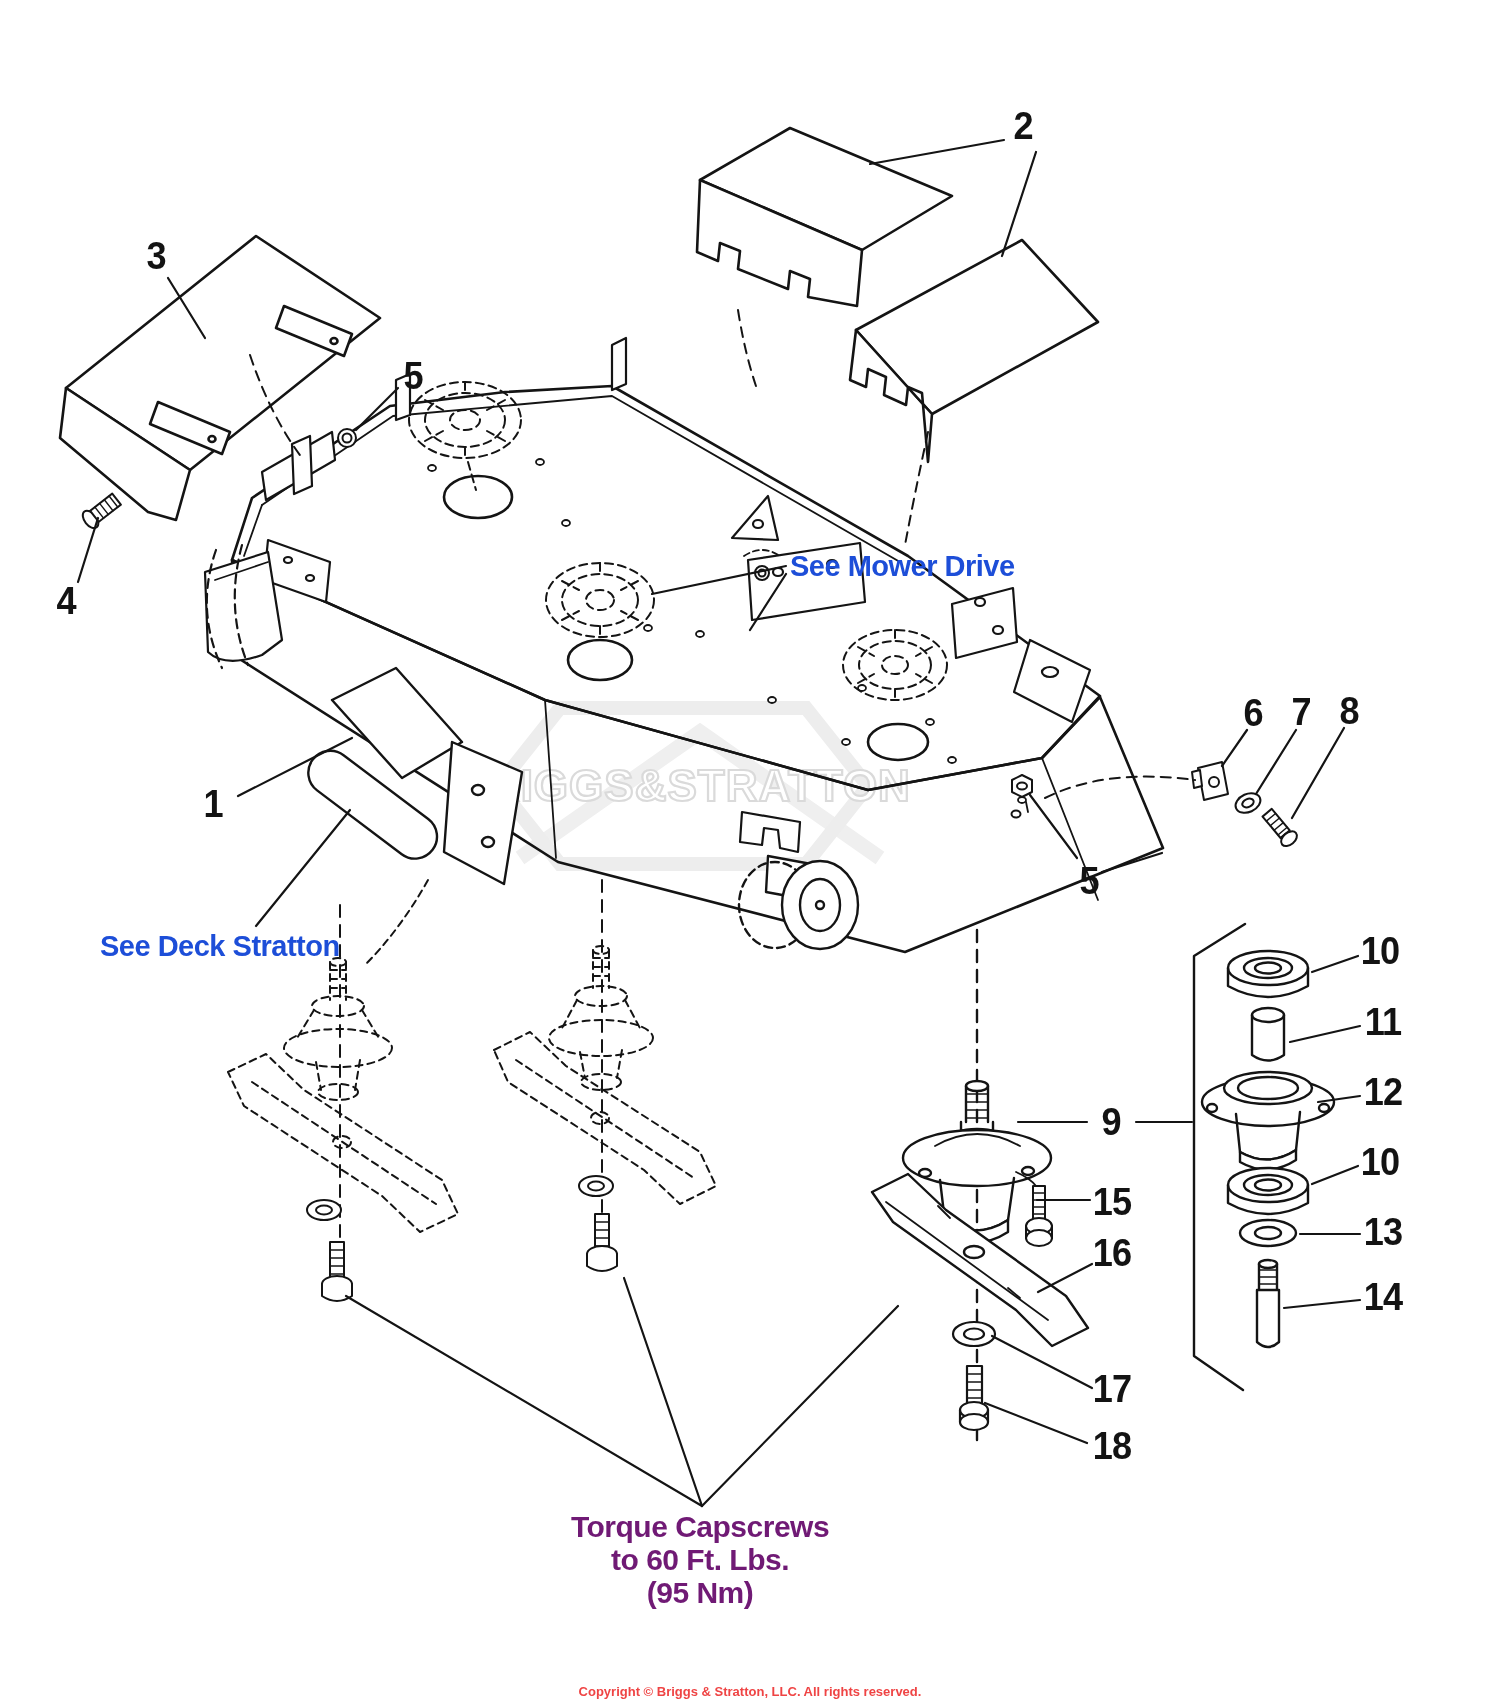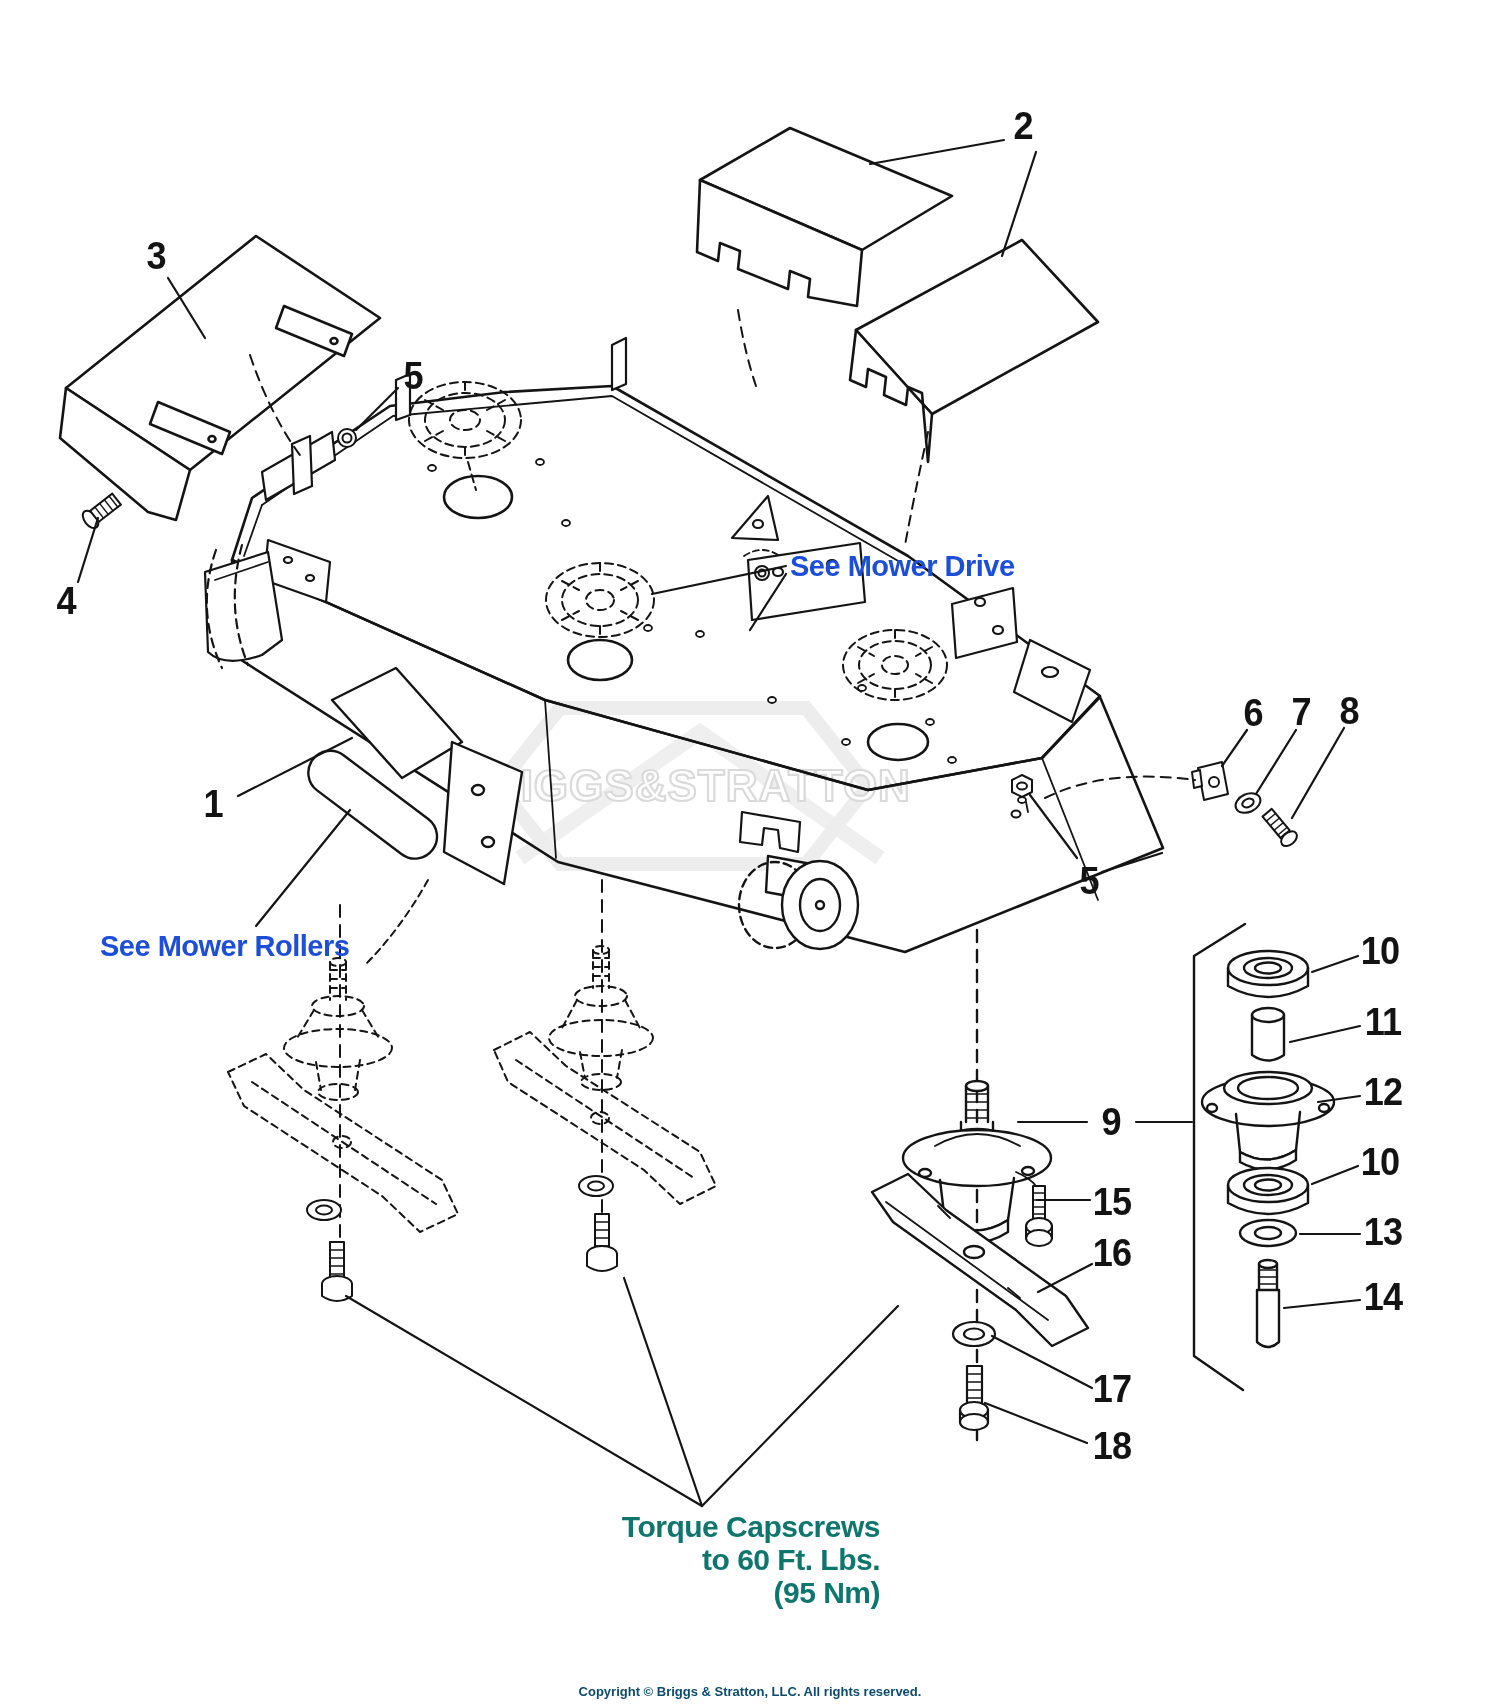--- a/index.html
+++ b/index.html
@@ -11,26 +11,26 @@
   .callout{
     position:absolute;transform:translate(-50%,-50%) scaleX(.95);
     font-size:38px;font-weight:bold;color:#131313;letter-spacing:-1px;
     white-space:nowrap;
   }
   .note{
     position:absolute;font-size:29px;font-weight:bold;color:#1d4ed8;
     letter-spacing:-.5px;white-space:nowrap;
   }
   .torque{
-    position:absolute;left:520px;top:1510px;width:360px;text-align:right;
-    font-size:30px;font-weight:bold;color:#0f766e;line-height:33px;letter-spacing:-.5px;
+    position:absolute;left:520px;top:1510px;width:360px;text-align:center;
+    font-size:30px;font-weight:bold;color:#701a75;line-height:33px;letter-spacing:-.5px;
   }
   .copyright{
     position:absolute;left:0;top:1684px;width:100%;text-align:center;
-    font-size:13px;font-weight:bold;color:#0c4a6e;
+    font-size:13px;font-weight:bold;color:#ef4444;
   }
 </style>
 </head>
 <body>
 
 <div id="stage">
 
 <svg id="drawing" width="1500" height="1706" viewBox="0 0 1500 1706">
 
   <g fill="#ffffff" stroke="none">
@@ -391,21 +391,21 @@
   <div class="callout" style="left:1380px;top:1162px">10</div>
   <div class="callout" style="left:1383px;top:1232px">13</div>
   <div class="callout" style="left:1383px;top:1297px">14</div>
   <div class="callout" style="left:1112px;top:1202px">15</div>
   <div class="callout" style="left:1112px;top:1253px">16</div>
   <div class="callout" style="left:1112px;top:1389px">17</div>
   <div class="callout" style="left:1112px;top:1446px">18</div>
 
   <div class="note" style="left:790px;top:550px">See Mower Drive</div>
 
-  <div class="note" style="left:100px;top:930px">See Mower Rollers</div>
+  <div class="note" style="left:100px;top:930px">See Deck Stratton</div>
 
   <div class="torque">
     <div>Torque Capscrews</div>
     <div>to 60 Ft. Lbs.</div>
     <div>(95 Nm)</div>
   </div>
 
   <div class="copyright">Copyright © Briggs &amp; Stratton, LLC. All rights reserved.</div>
 
 </div>

